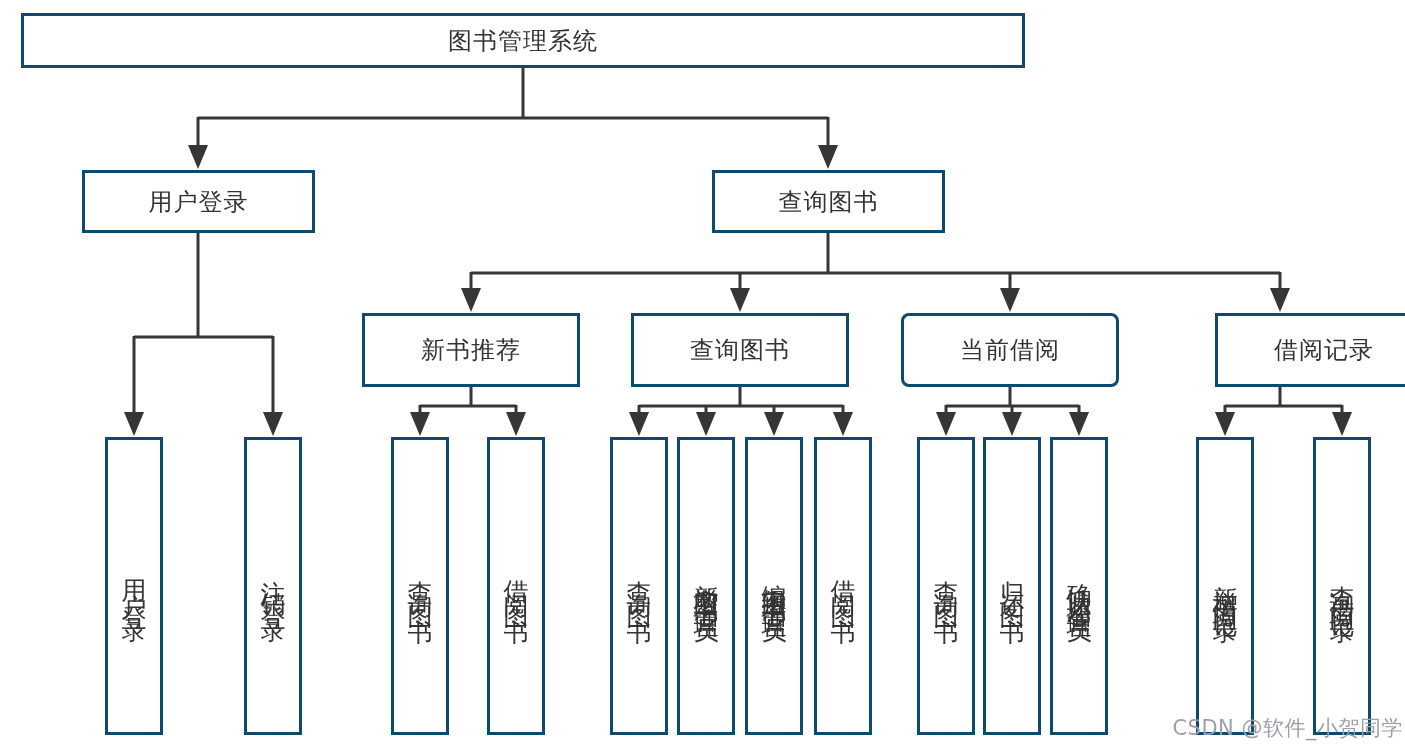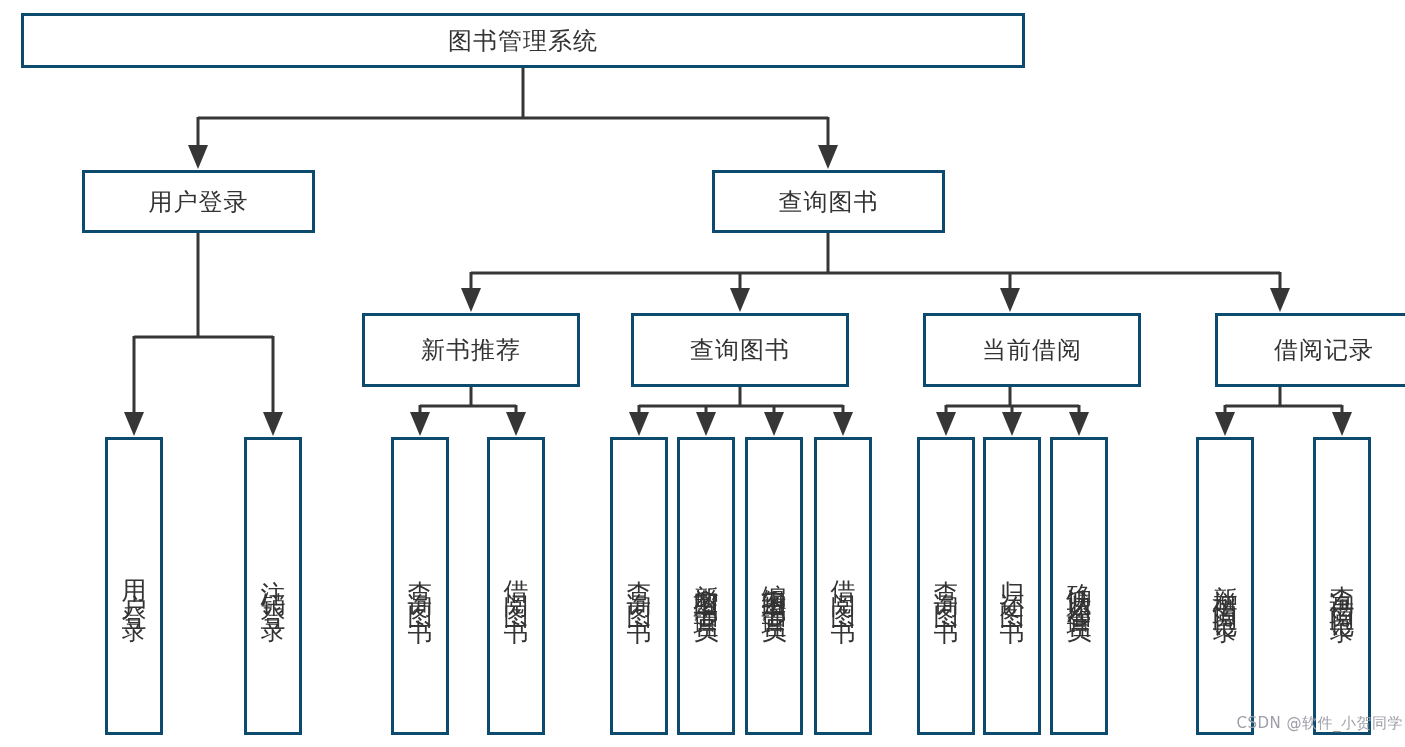--- a/index.html
+++ b/index.html
@@ -20,21 +20,21 @@
     font-size:25px;letter-spacing:5px;line-height:1;
   }
   .sp1{letter-spacing:13px;}   
   .sp2{letter-spacing:7px;}    
   
   .lvl2{top:170px;width:233px;height:63px;}
   .lvl3{top:313px;width:218px;height:74px;}
   .leaf{top:437px;width:58px;height:298px;}
   .watermark{
     position:absolute;right:2px;top:714px;z-index:2;
-    font-size:15px;color:#9e9ea8;letter-spacing:0.5px;white-space:nowrap;
+    font-size:21px;color:#9e9ea8;letter-spacing:0.5px;white-space:nowrap;
   }
 </style>
 </head>
 <body>
 
 <div class="canvas">
 
   <svg class="wires" width="1405" height="747" viewBox="0 0 1405 747">
     <g stroke="#363636" stroke-width="3" fill="none">
       <path d="M523 68V118 M198 118H828 M198 117V150 M828 117V150
@@ -69,21 +69,21 @@
     </g>
   </svg>
 
   <div class="node h-node" style="left:21px;top:13px;width:1004px;height:55px;">图书管理系统</div>
 
   <div class="node h-node lvl2" style="left:82px;">用户登录</div>
   <div class="node h-node lvl2" style="left:712px;">查询图书</div>
 
   <div class="node h-node lvl3" style="left:362px;">新书推荐</div>
   <div class="node h-node lvl3" style="left:631px;">查询图书</div>
-  <div class="node h-node lvl3" style="left:923px;">当前借阅</div>
+  <div class="node h-node lvl3" style="left:901px;border-radius:8px;">当前借阅</div>
   <div class="node h-node lvl3" style="left:1171px;margin-left:44px;">借阅记录</div>
 
   <div class="node leaf sp1" style="left:105px;">用户登录</div>
   <div class="node leaf sp1" style="left:244px;">注销登录</div>
 
   <div class="node leaf sp1" style="left:391px;">查询图书</div>
   <div class="node leaf sp1" style="left:487px;">借阅图书</div>
 
   <div class="node leaf sp1" style="left:610px;">查询图书</div>
   <div class="node leaf" style="left:677px;">新增图书（管理员）</div>

